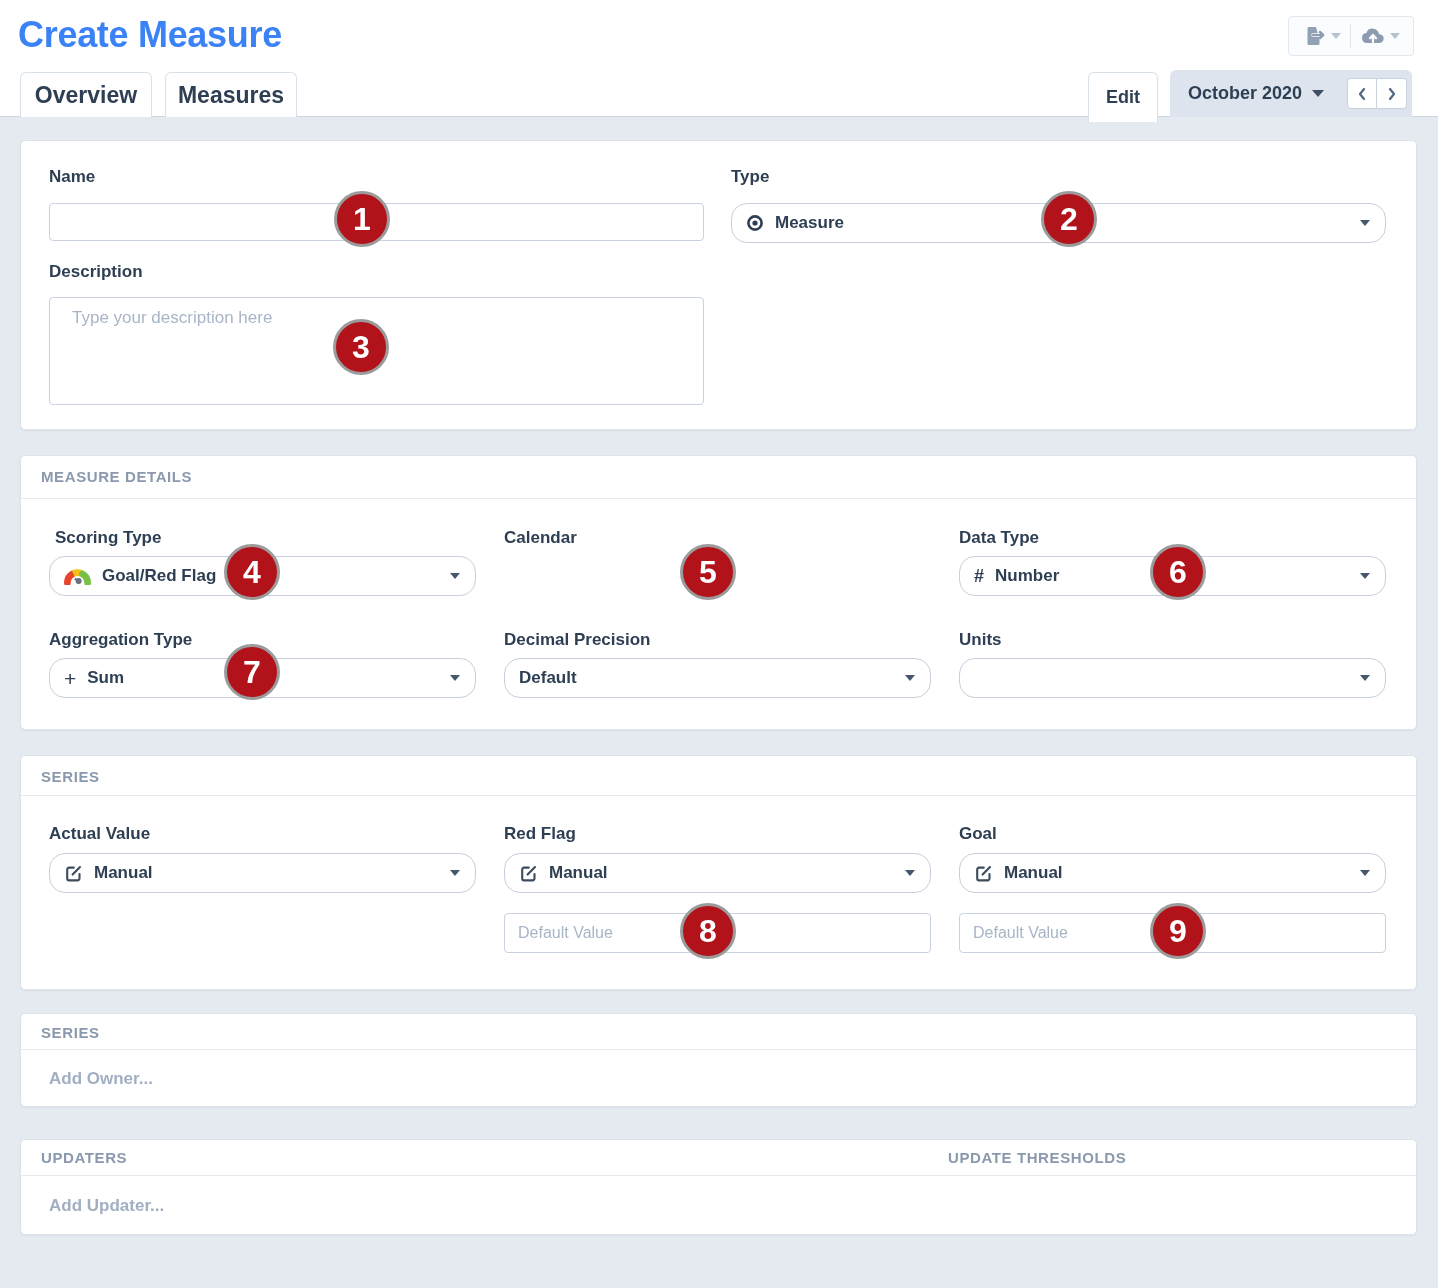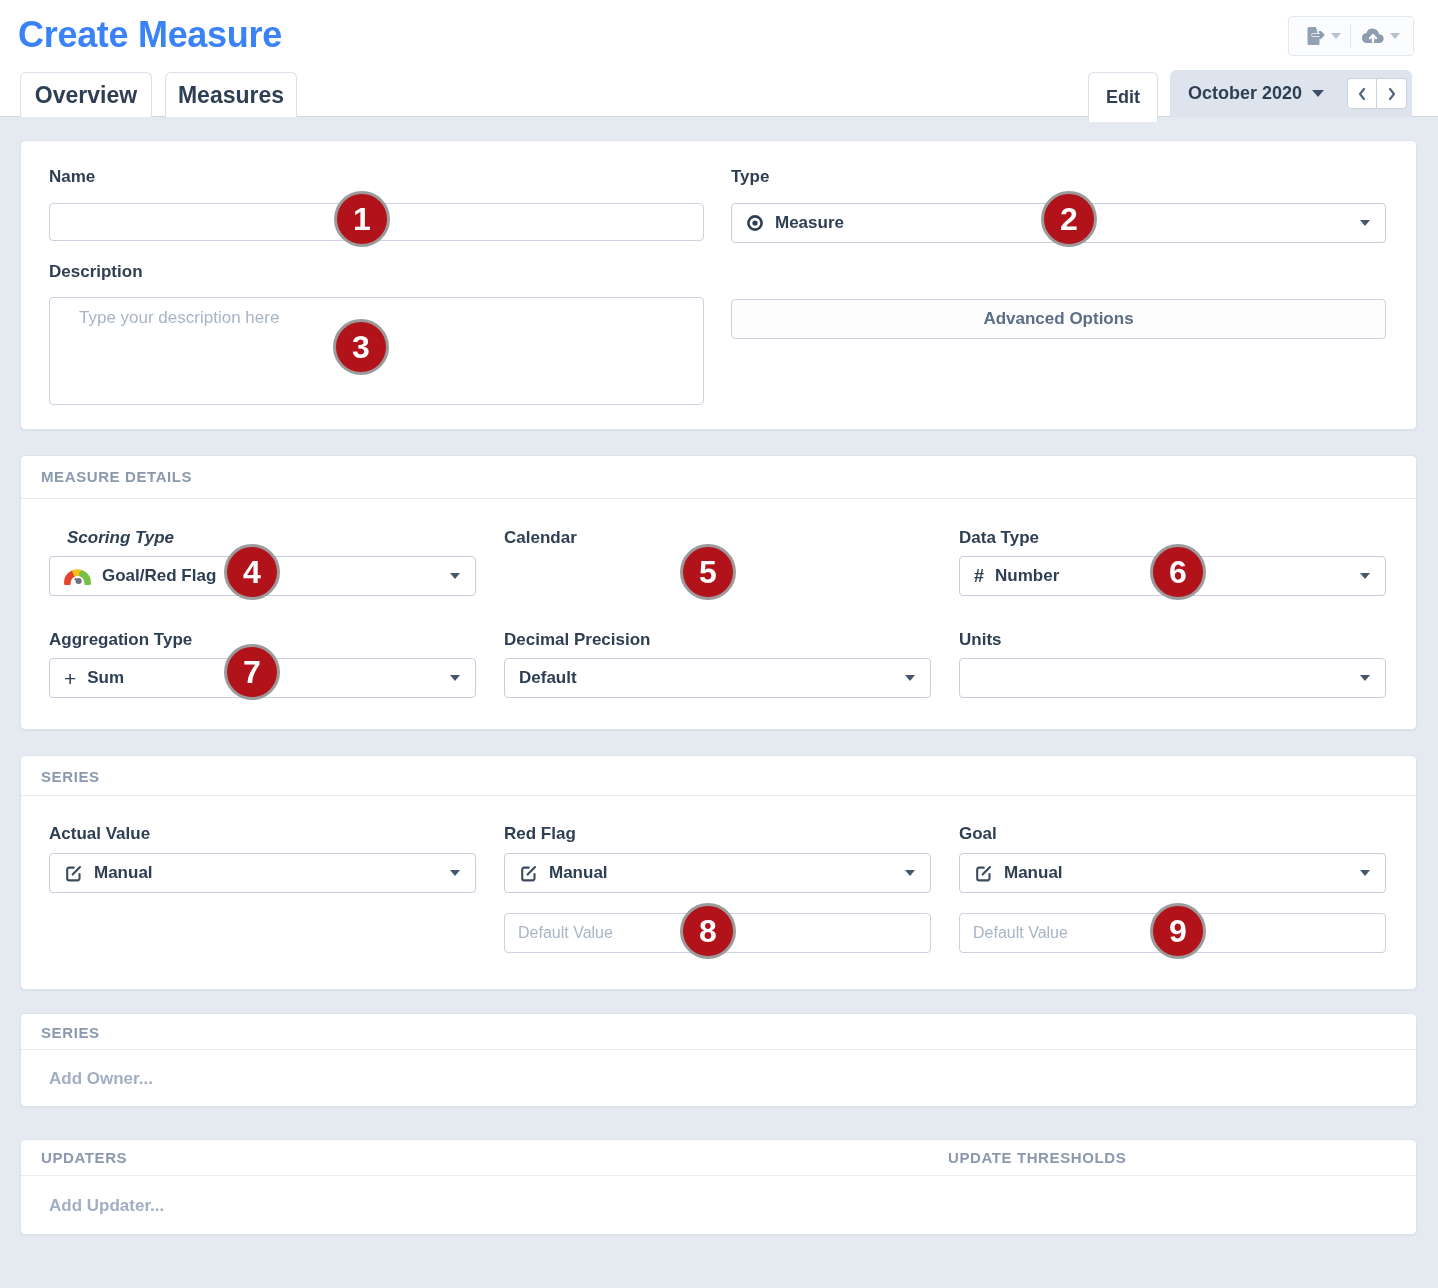--- a/index.html
+++ b/index.html
@@ -41,27 +41,27 @@
   .card-details  { top:455px;  height:275px; }
   .card-series   { top:755px;  height:235px; }
   .card-owners   { top:1013px; height:94px; }
   .card-updaters { top:1139px; height:96px; }
 
   .section-header { position:absolute; left:20px; top:12px; font-size:15px; font-weight:700; color:#8a99ad; letter-spacing:0.6px; }
   .section-divider { position:absolute; left:0; width:100%; height:1px; background:#e6ebf1; }
 
   .field-label { position:absolute; font-size:17px; font-weight:700; color:#2e3f53; }
 
-  .select-box { position:absolute; height:40px; background:#ffffff; border:1px solid #c6cfdb; border-radius:4px; display:flex; align-items:center; padding:0 14px; gap:11px; cursor:pointer; }
+  .select-box { position:absolute; height:40px; background:#ffffff; border:1px solid #c6cfdb; border-radius:16px; display:flex; align-items:center; padding:0 14px; gap:11px; cursor:pointer; }
   .select-value { font-size:17px; font-weight:600; color:#2e3f53; }
   .select-caret { position:absolute; right:15px; top:50%; margin-top:-3px; width:0; height:0; border-left:5px solid transparent; border-right:5px solid transparent; border-top:6px solid #46566b; }
 
   .text-input { position:absolute; height:40px; background:#ffffff; border:1px solid #c9d2de; border-radius:4px; padding:0 13px; font-family:"Liberation Sans",sans-serif; font-size:16px; color:#2e3f53; outline:none; }
   .text-input::placeholder, textarea::placeholder { color:#a8b5c7; opacity:1; }
-  .desc-area { position:absolute; background:#ffffff; border:1px solid #c9d2de; border-radius:4px; padding:10px 29px; font-family:"Liberation Sans",sans-serif; font-size:17px; color:#2e3f53; resize:none; outline:none; }
+  .desc-area { position:absolute; background:#ffffff; border:1px solid #c9d2de; border-radius:4px; padding:10px 22px; font-family:"Liberation Sans",sans-serif; font-size:17px; color:#2e3f53; resize:none; outline:none; }
 
   .adv-btn { position:absolute; height:40px; background:#fdfdfe; border:1px solid #c9d2de; border-radius:4px; display:flex; align-items:center; justify-content:center; font-size:17px; font-weight:700; color:#5b6e85; cursor:pointer; }
 
   .add-link { position:absolute; left:28px; font-size:17px; font-weight:600; color:#a2afc2; cursor:text; }
 
   .icon-glyph { font-size:18px; font-weight:700; color:#2e3f53; line-height:1; }
 
   
   .badge { position:absolute; width:56px; height:56px; border-radius:50%; background:#b2121a; border:3px solid #9b9b9b; color:#ffffff; font-size:32px; font-weight:700; display:flex; align-items:center; justify-content:center; z-index:10; }
 
@@ -138,28 +138,27 @@
         <circle cx="9" cy="9" r="2.6" fill="#2e3f53"></circle>
       </svg>
     </span>
     <span class="select-value">Measure</span>
     <span class="select-caret"></span>
   </div>
 
   <div class="field-label" style="left:28px; top:121px;">Description</div>
   <textarea class="desc-area" style="left: 28px; top: 156px; width: 655px; height: 108px;" placeholder="Type your description here"></textarea>
 
-  <div class="adv-btn" style="left:710px; top:158px; width:655px;">Advanced Options</div>
 </div>
 
 <div class="card card-details">
   <div class="section-header">MEASURE DETAILS</div>
   <div class="section-divider" style="top:42px;"></div>
 
-  <div class="field-label" style="left:46px; top:72px;font-style:italic;">Scoring Type</div>
+  <div class="field-label" style="left:34px; top:72px;">Scoring Type</div>
   <div class="select-box" style="left:28px; top:100px; width:427px;">
     <span>
       <svg width="27" height="17" viewBox="0 0 24 15">
         <path d="M3,13 A9,9 0 0 1 7.6,5.3" fill="none" stroke="#e8432c" stroke-width="6" stroke-linecap="round"></path>
         <path d="M8.2,4.9 A9,9 0 0 1 15.8,4.9" fill="none" stroke="#f3c117" stroke-width="6"></path>
         <path d="M16.4,5.3 A9,9 0 0 1 21,13" fill="none" stroke="#77c043" stroke-width="6" stroke-linecap="round"></path>
         <circle cx="13" cy="11.6" r="2.7" fill="#6a727c"></circle>
         <path d="M13,11.6 L9.6,9.4" stroke="#6a727c" stroke-width="2"></path>
       </svg>
     </span>

